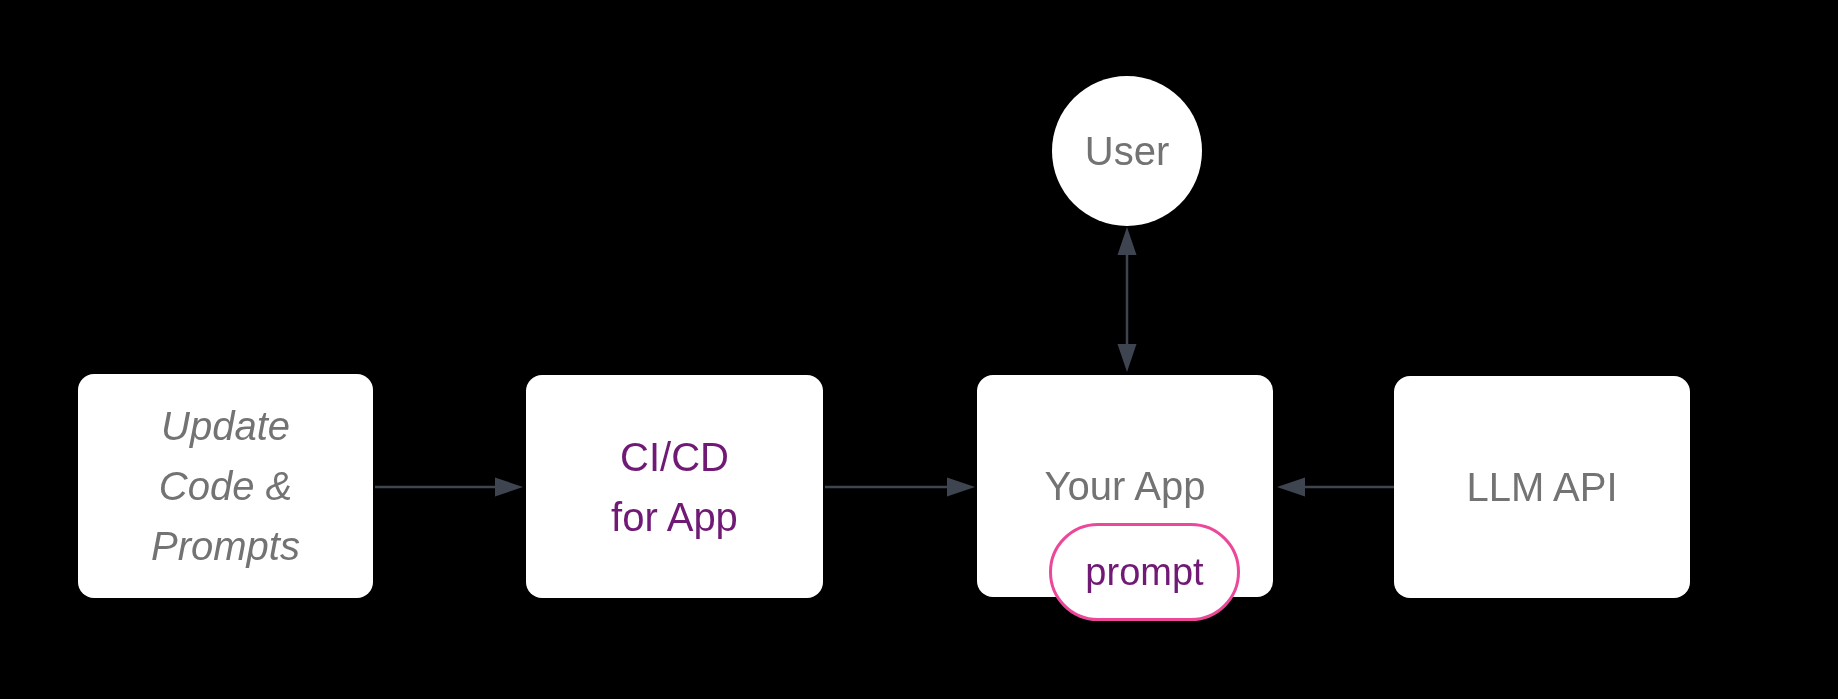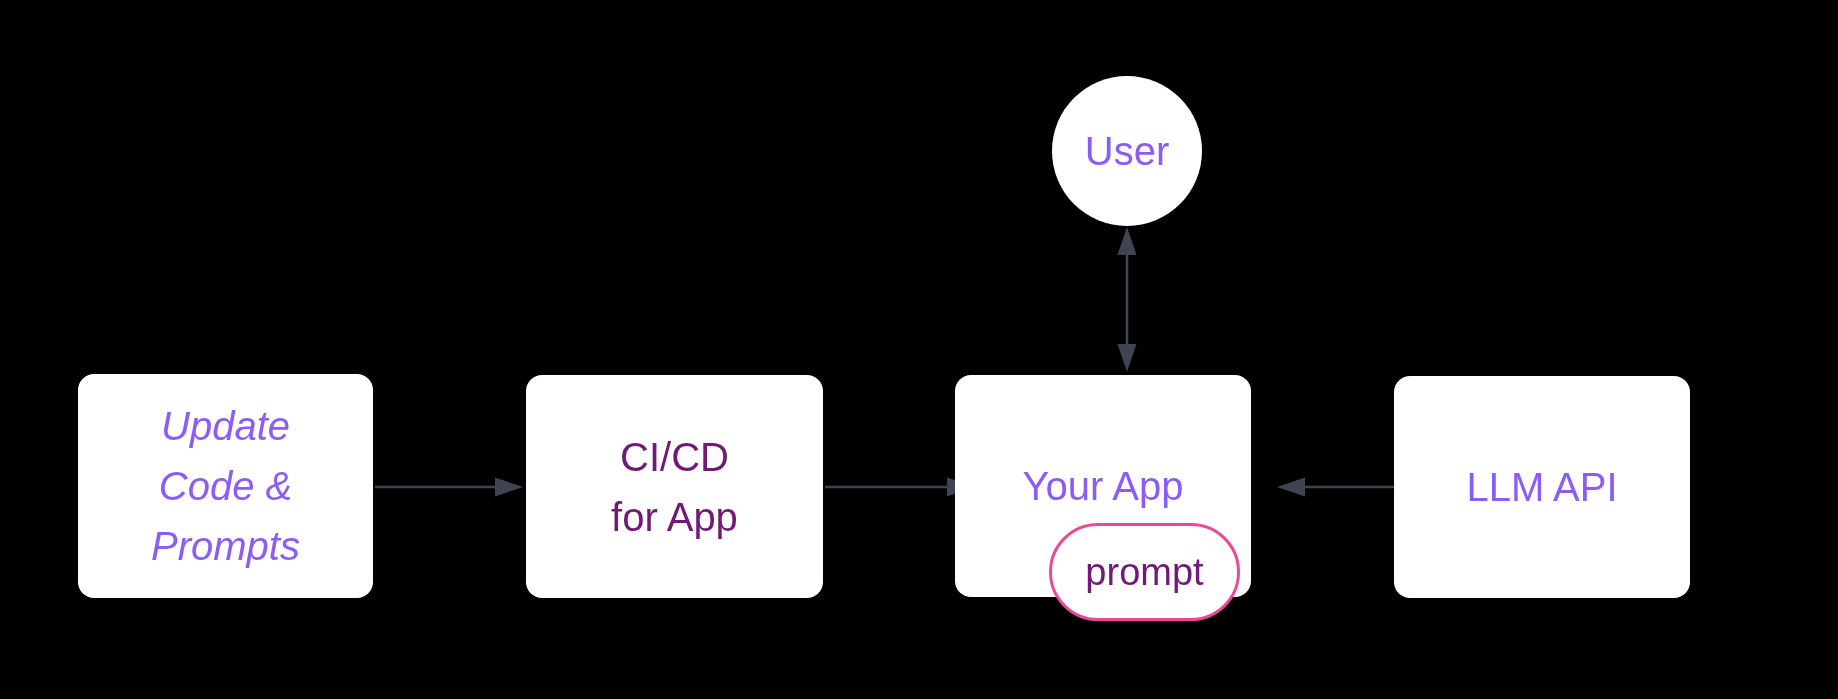--- a/index.html
+++ b/index.html
@@ -32,21 +32,21 @@
     text-align: center;
     box-sizing: border-box;
   }
   .rect-node {
     border-radius: 16px;
   }
   .node-label {
     font-size: 40px;
     line-height: 60px;
     white-space: pre-line;
-    color: #8b5cf6;
+    color: #737373;
   }
   .slate-label {
     color: #701a75;
   }
   .node-user {
     left: 1052px;
     top: 76px;
     width: 150px;
     height: 150px;
     border-radius: 50%;
@@ -58,21 +58,21 @@
     height: 224px;
     font-style: italic;
   }
   .node-cicd {
     left: 526px;
     top: 375px;
     width: 297px;
     height: 223px;
   }
   .node-yourapp {
-    left: 955px;
+    left: 977px;
     top: 375px;
     width: 296px;
     height: 222px;
   }
   .node-llmapi {
     left: 1394px;
     top: 376px;
     width: 296px;
     height: 222px;
   }

